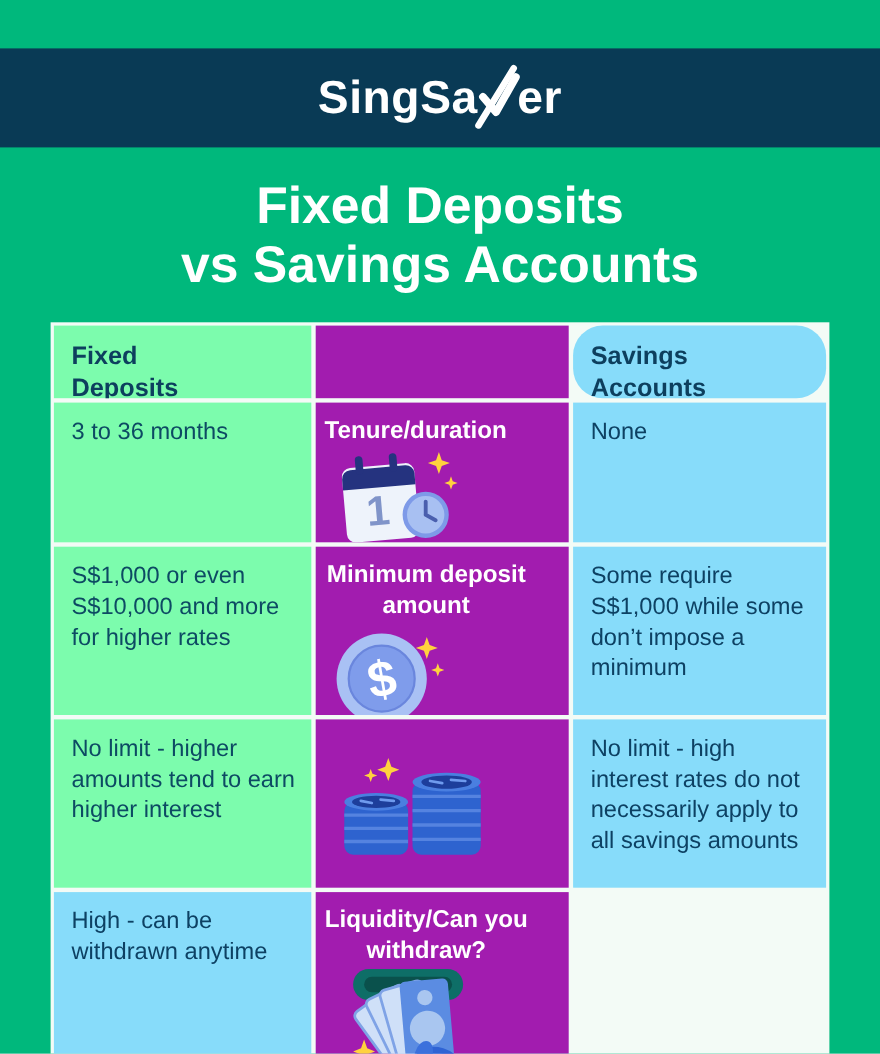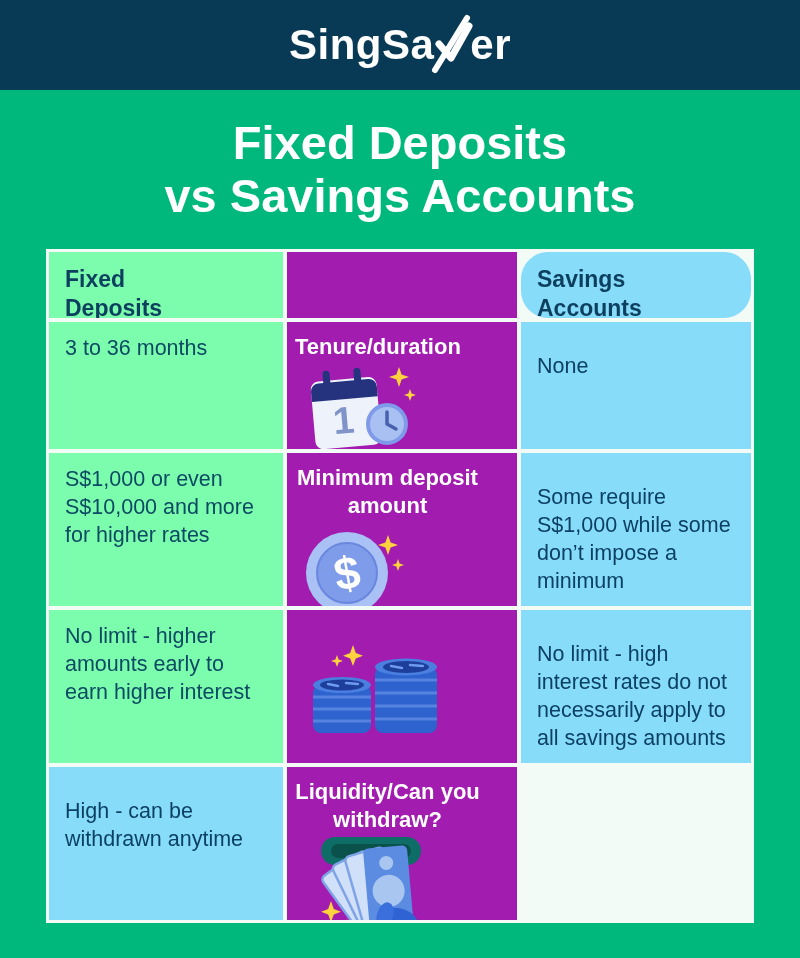--- a/index.html
+++ b/index.html
@@ -1,33 +1,33 @@
 <!DOCTYPE html>
 <html><head>
 <meta charset="utf-8">
 <style>
   html,body{margin:0;padding:0;}
   body{font-family:"Liberation Sans","DejaVu Sans",sans-serif;background:#e8e8e8;}
   .poster{position:relative;width:800px;height:958px;margin:0 auto;background:#00b87c;overflow:hidden;}
 
   
-  .topbar{height:90px;background:#093a55;display:flex;align-items:center;justify-content:center;}
+  .topbar{height:90px;background:#093a55;display:flex;align-items:center;justify-content:center;margin-top:44px;}
   .logo{display:flex;align-items:center;color:#ffffff;font-size:42px;font-weight:bold;letter-spacing:.5px;}
   .logo .check{position:relative;width:34px;height:46px;margin:0 1px;}
   .logo .check svg{position:absolute;left:-6px;top:-10px;}
 
   
   .title{color:#ffffff;text-align:center;font-weight:bold;font-size:47px;line-height:1.13;margin-top:26px;}
 
   
   .grid{width:708px;margin:27px auto 0;background:#f3fbf6;padding:3px;box-sizing:border-box;
         display:grid;grid-template-columns:234px 230px 230px;grid-template-rows:66px 127px 153px 153px 153px;gap:4px;}
   .cell{box-sizing:border-box;overflow:hidden;}
   .cell-fixed{background:#7cfcad;color:#0d4a63;font-size:21.5px;line-height:1.3;padding:13px 14px 10px 16px;}
-  .cell-savings{background:#87dcfa;color:#0d4163;font-size:21.5px;line-height:1.3;padding:31px 14px 10px 16px;}
+  .cell-savings{background:#87dcfa;color:#0d4163;font-size:21.5px;line-height:1.3;padding:13px 14px 10px 16px;}
   .cell-cat{background:#a21caf;color:#ffffff;text-align:center;padding:11px 8px 4px;display:flex;flex-direction:column;align-items:flex-start;}
   .cell-head{background:#7cfcad;color:#0d3f5e;font-weight:bold;font-size:23px;line-height:1.25;padding:13px 14px 10px 16px;}
   .cell-head.blue{background:#87dcfa;border-radius:27px;}
   .cell-head .wrapbox{max-width:125px;}
   .cat-label{font-weight:bold;font-size:22px;line-height:1.25;max-width:185px;}
   .icon-wrap{flex:1;display:flex;align-items:center;justify-content:center;margin-top:2px;}
 </style>
 </head>
 <body>
 
@@ -90,21 +90,21 @@
           <circle cx="52" cy="52" r="41" fill="#a9c1f4"></circle>
           <circle cx="52" cy="52" r="30" fill="#7f9ceb" stroke="#6a86dd" stroke-width="2"></circle>
           <text x="52" y="68" font-size="46" font-weight="bold" fill="#ffffff" text-anchor="middle" transform="rotate(-10 52 52)" font-family="Liberation Sans, sans-serif">$</text>
           <path d="M93 14 L95.6 21.4 L103 24 L95.6 26.6 L93 34 L90.4 26.6 L83 24 L90.4 21.4 Z" fill="#ffd23e"></path>
           <path d="M103 38 L104.6 42.4 L109 44 L104.6 45.6 L103 50 L101.4 45.6 L97 44 L101.4 42.4 Z" fill="#ffd23e"></path>
         </svg>
       </div>
     </div>
     <div class="cell cell-savings">Some require S$1,000 while some don’t impose a minimum</div>
 
-    <div class="cell cell-fixed">No limit - higher amounts early to earn higher interest</div>
+    <div class="cell cell-fixed">No limit - higher amounts tend to earn higher interest</div>
     <div class="cell cell-cat">
       <div class="icon-wrap" style="order:2;">
         <svg width="150" height="96" viewBox="0 0 150 96">
 
           <g>
             <rect x="18" y="42" width="58" height="48" rx="8" fill="#2e63cf"></rect>
             <path d="M18 54 h58 M18 66 h58 M18 78 h58" stroke="#5583e0" stroke-width="3"></path>
             <ellipse cx="47" cy="42" rx="29" ry="8" fill="#4a7fe0"></ellipse>
             <ellipse cx="47" cy="42" rx="22" ry="5.5" fill="#1d3e9b"></ellipse>
             <path d="M33 41 l10 2 m8 -3 l12 1" stroke="#6f9bee" stroke-width="2.5" stroke-linecap="round"></path>

